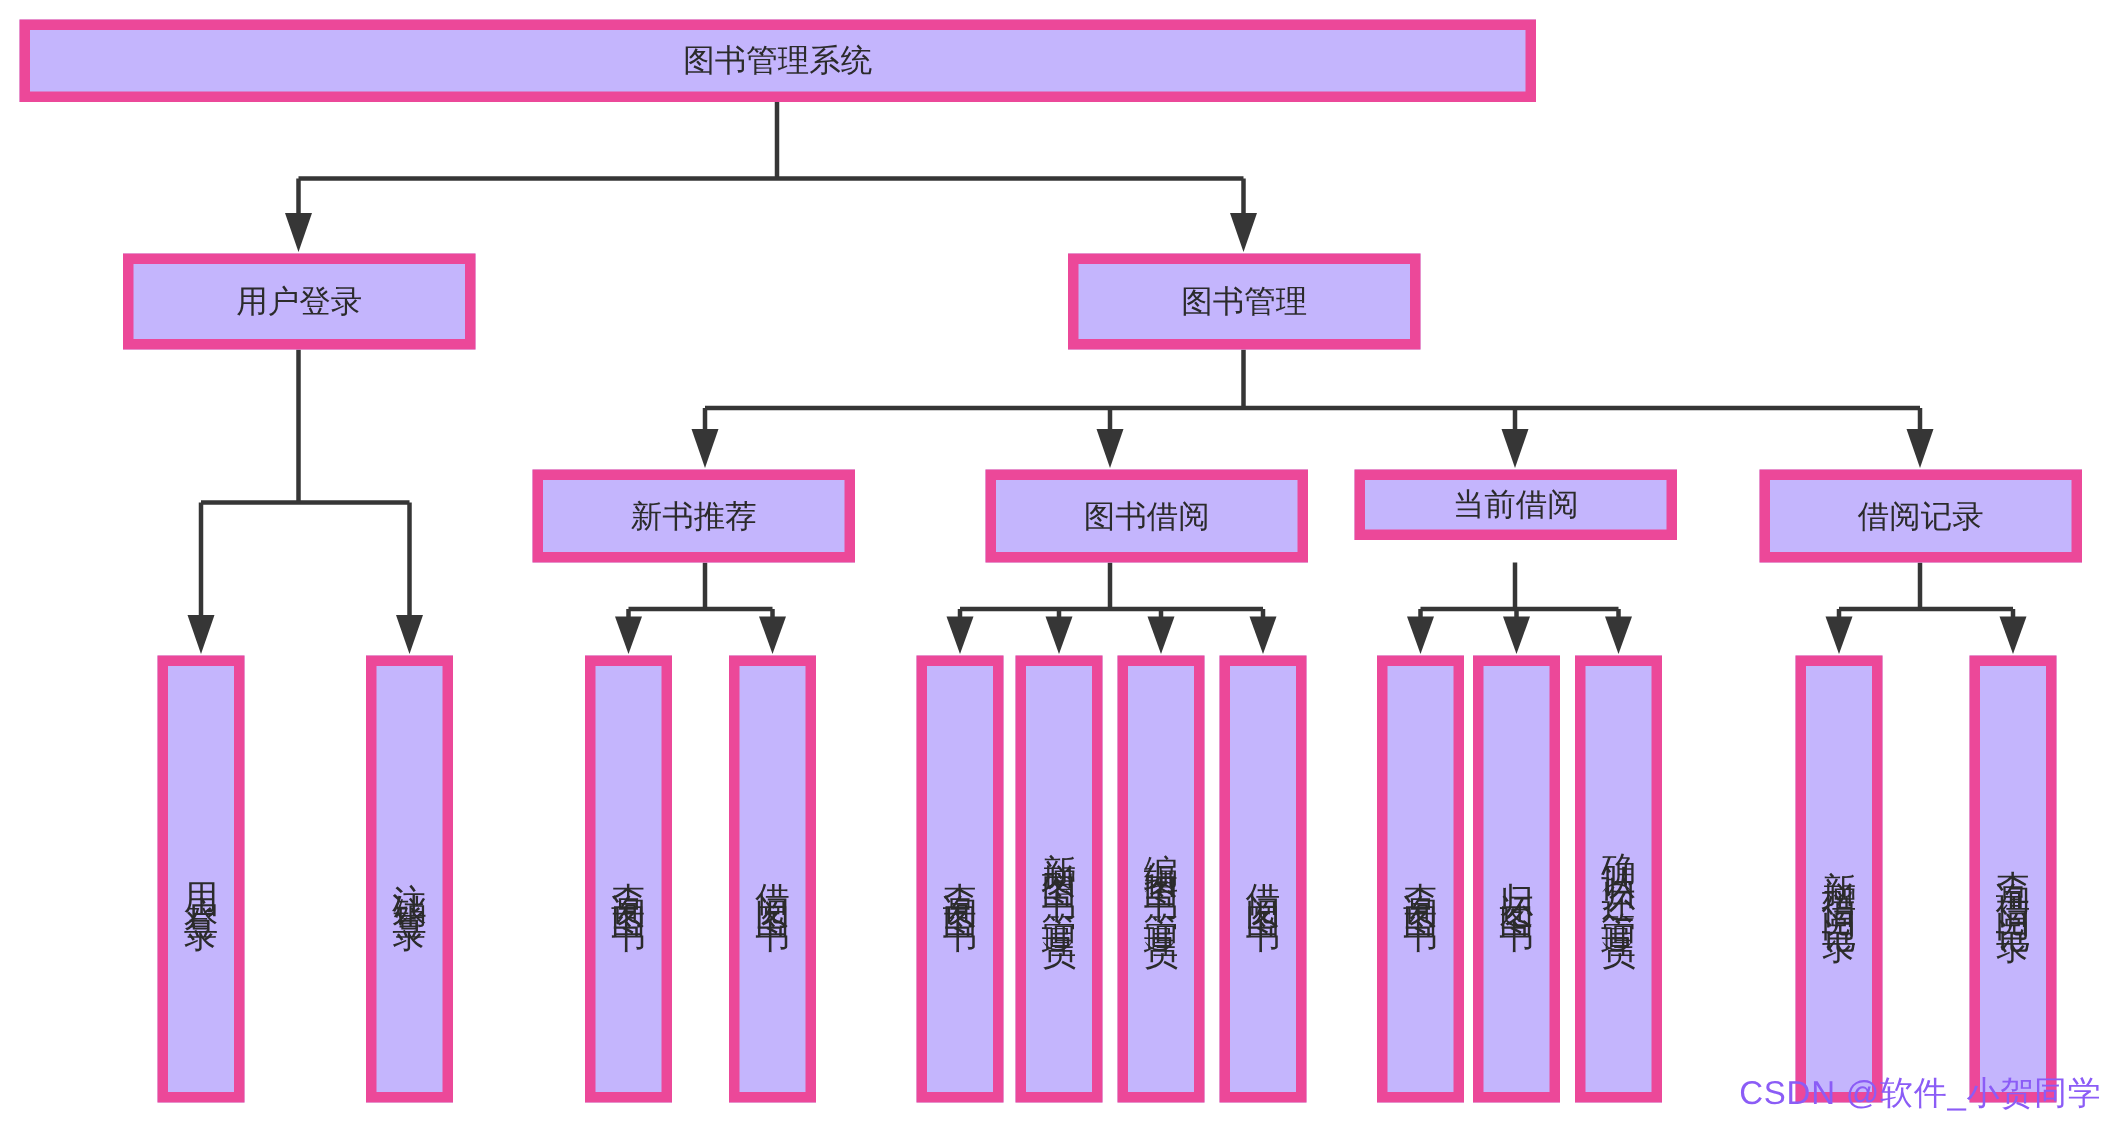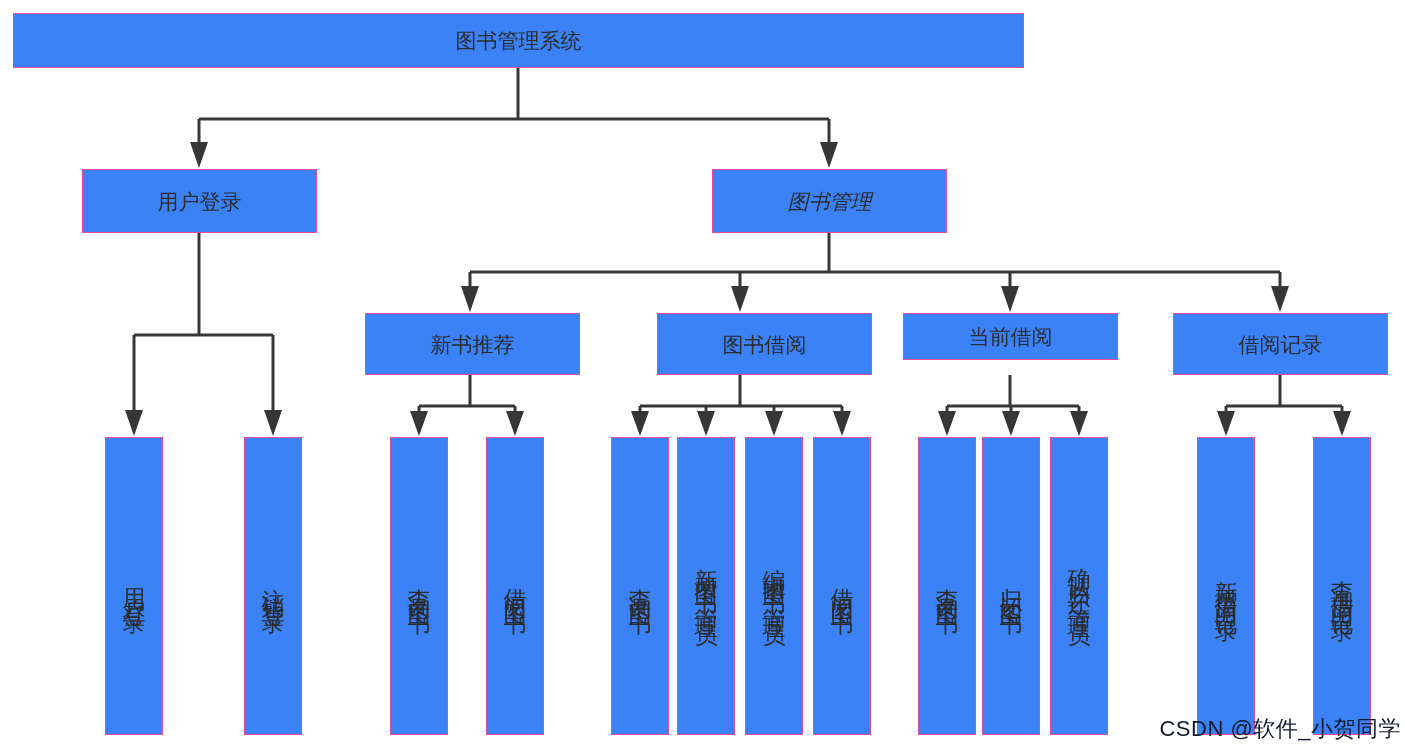--- a/index.html
+++ b/index.html
@@ -19,43 +19,43 @@
     position: absolute;
     left: 0;
     top: 0;
     width: 1405px;
     height: 747px;
     pointer-events: none;
   }
   .node {
     position: absolute;
     box-sizing: border-box;
-    border: 1px solid #ec4899;
-    background: #3b82f6;
+    border: 7px solid #ec4899;
+    background: #c4b5fd;
     display: flex;
     align-items: center;
     justify-content: center;
     color: #2b2b2b;
     font-size: 21px;
     text-align: left;
     white-space: nowrap;
     line-height: 1;
   }
   .node.vertical {
     writing-mode: vertical-rl;
     text-orientation: mixed;
     font-size: 23px;
     letter-spacing: 8px;
     white-space: nowrap;
   }
   .watermark {
     position: absolute;
     right: 4px;
     bottom: 3px;
-    color: #0f172a;
+    color: #8b5cf6;
     font-size: 22px;
     letter-spacing: 0.5px;
     white-space: nowrap;
   }
 </style>
 </head>
 <body>
 
 <div class="canvas">
 
@@ -124,23 +124,23 @@
       <polygon points="1011,436 1002,411 1020,411"></polygon>
       <polygon points="1079,436 1070,411 1088,411"></polygon>
       <polygon points="1226,436 1217,411 1235,411"></polygon>
       <polygon points="1342,436 1333,411 1351,411"></polygon>
     </g>
   </svg>
 
   <div class="node" style="left:13px; top:13px; width:1011px; height:55px;">图书管理系统</div>
 
   <div class="node" style="left:82px; top:169px; width:235px; height:64px;">用户登录</div>
-  <div class="node" style="left:712px; top:169px; width:235px; height:64px;font-style:italic;">图书管理</div>
+  <div class="node" style="left:712px; top:169px; width:235px; height:64px;">图书管理</div>
 
-  <div class="node" style="left:365px; top:313px; width:215px; height:62px;">新书推荐</div>
+  <div class="node" style="left:355px; top:313px; width:215px; height:62px;">新书推荐</div>
   <div class="node" style="left:633px; top:313px; width:215px; height:62px;margin-left:24px;">图书借阅</div>
   <div class="node" style="left:903px; top:313px; width:215px; height:47px;">当前借阅</div>
   <div class="node" style="left:1173px; top:313px; width:215px; height:62px;">借阅记录</div>
 
   <div class="node vertical" style="left:105px; top:437px; width:58px; height:298px;">用户登录</div>
   <div class="node vertical" style="left:244px; top:437px; width:58px; height:298px;">注销登录</div>
 
   <div class="node vertical" style="left:390px; top:437px; width:58px; height:298px;">查询图书</div>
   <div class="node vertical" style="left:486px; top:437px; width:58px; height:298px;">借阅图书</div>
 

